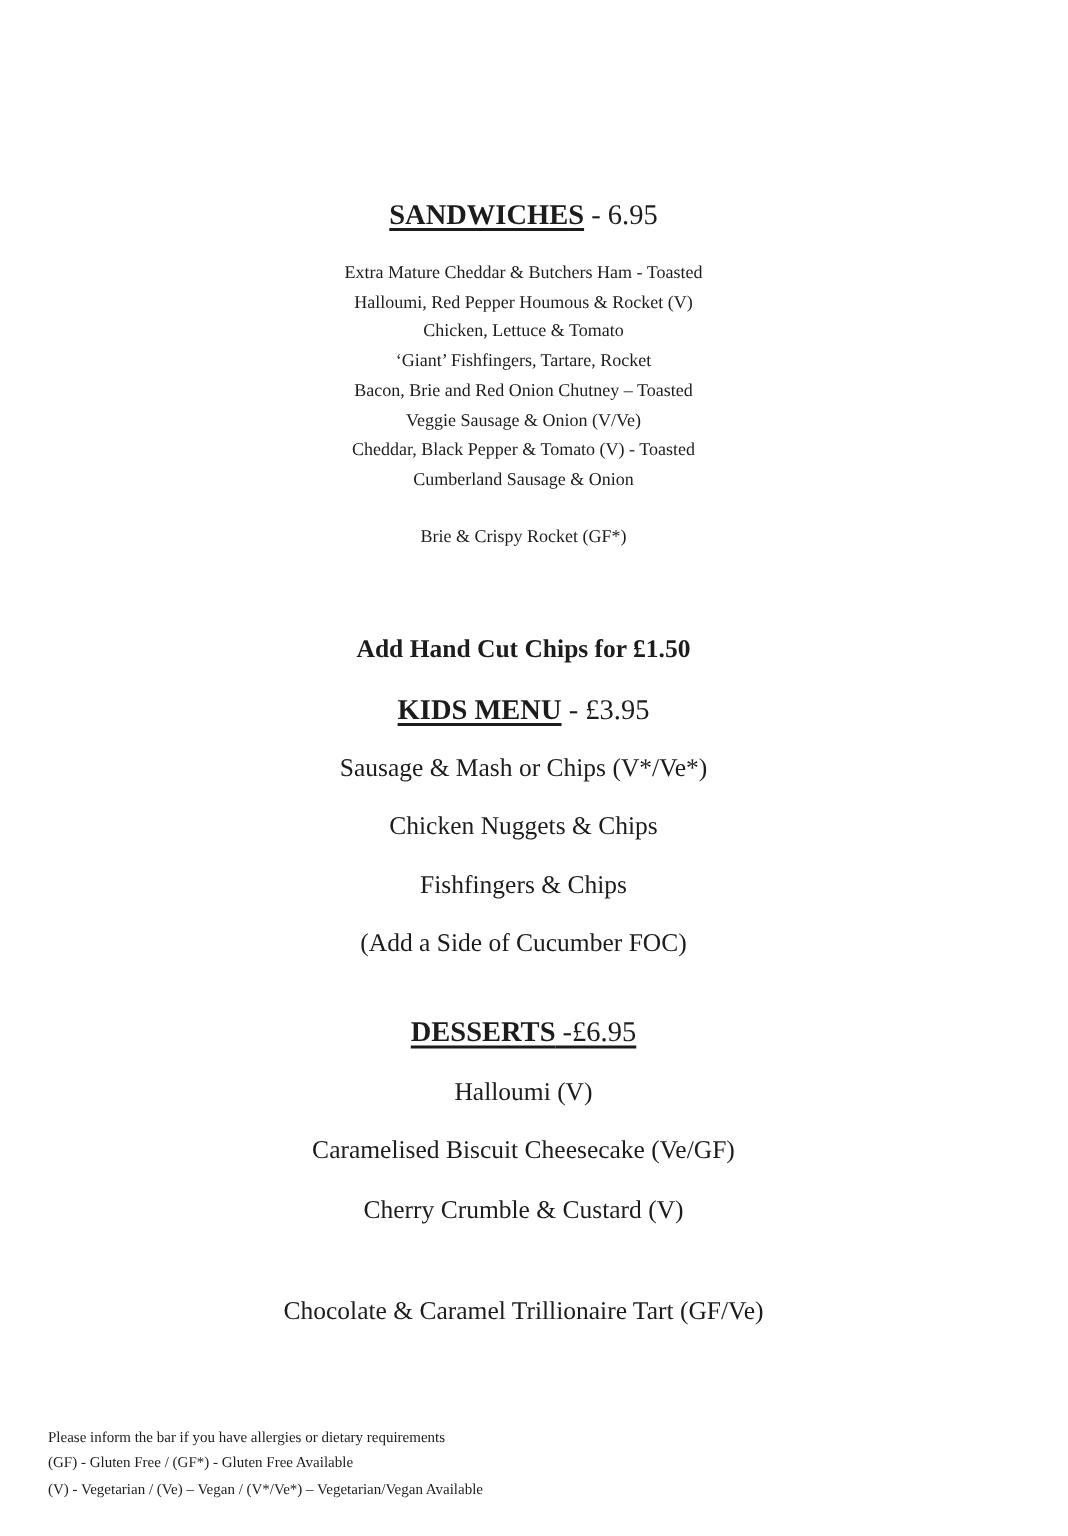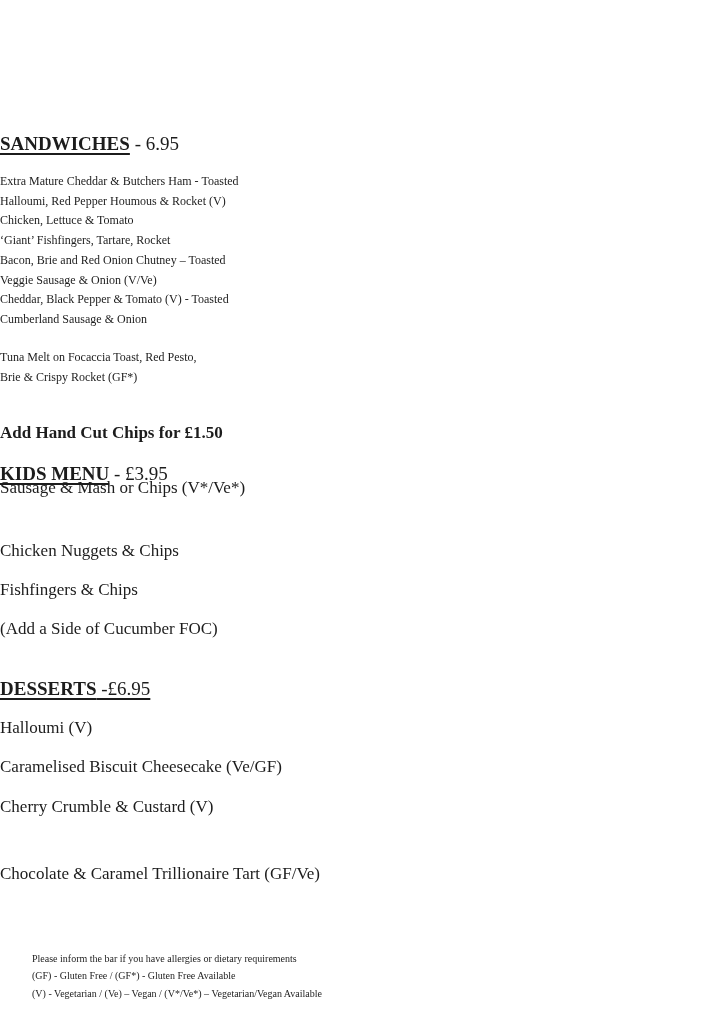--- a/index.html
+++ b/index.html
@@ -10,20 +10,21 @@
     margin: 0 auto;
     background: #ffffff;
     color: #1c1c1c;
     font-family: "Liberation Serif", "DejaVu Serif", serif;
     overflow: hidden;
   }
   .line {
     position: absolute;
     left: 0;
     width: 698px;
+    text-align: center;
     font-size: 17px;
     line-height: 19.7px;
     white-space: nowrap;
   }
   .heading { font-size: 19px; line-height: 22px; }
   .b { font-weight: bold; }
   .u {
     text-decoration: underline;
     text-decoration-thickness: 1.6px;
     text-underline-offset: 3px;
@@ -55,31 +56,30 @@
     <div>Halloumi, Red Pepper Houmous &amp; Rocket (V)</div>
     <div>Chicken, Lettuce &amp; Tomato</div>
     <div>‘Giant’ Fishfingers, Tartare, Rocket</div>
     <div>Bacon, Brie and Red Onion Chutney – Toasted</div>
     <div>Veggie Sausage &amp; Onion (V/Ve)</div>
     <div>Cheddar, Black Pepper &amp; Tomato (V) - Toasted</div>
     <div>Cumberland Sausage &amp; Onion</div>
   </div>
 
   <div class="line items-block" style="top:348px">
-    <div>Tuna Melt on Focaccia Toast, Red Pesto,</div>
     <div>Brie &amp; Crispy Rocket (GF*)</div>
   </div>
 
   <div class="line addon b" style="top:423px">Add Hand Cut Chips for £1.50</div>
 
   <div class="line heading" style="top:463px">
     <span class="b u">KIDS MENU</span><span> - £3.95</span>
   </div>
 
-  <div class="line" style="top:478px">Sausage &amp; Mash or Chips (V*/Ve*)</div>
+  <div class="line" style="top:502px">Sausage &amp; Mash or Chips (V*/Ve*)</div>
   <div class="line" style="top:541px">Chicken Nuggets &amp; Chips</div>
   <div class="line" style="top:580px">Fishfingers &amp; Chips</div>
   <div class="line" style="top:619px">(Add a Side of Cucumber FOC)</div>
 
   <div class="line heading" style="top:678px">
     <span class="u"><span class="b">DESSERTS</span><span> -£6.95</span></span>
   </div>
 
   <div class="line" style="top:718px">Halloumi (V)</div>
   <div class="line" style="top:757px">Caramelised Biscuit Cheesecake (Ve/GF)</div>

